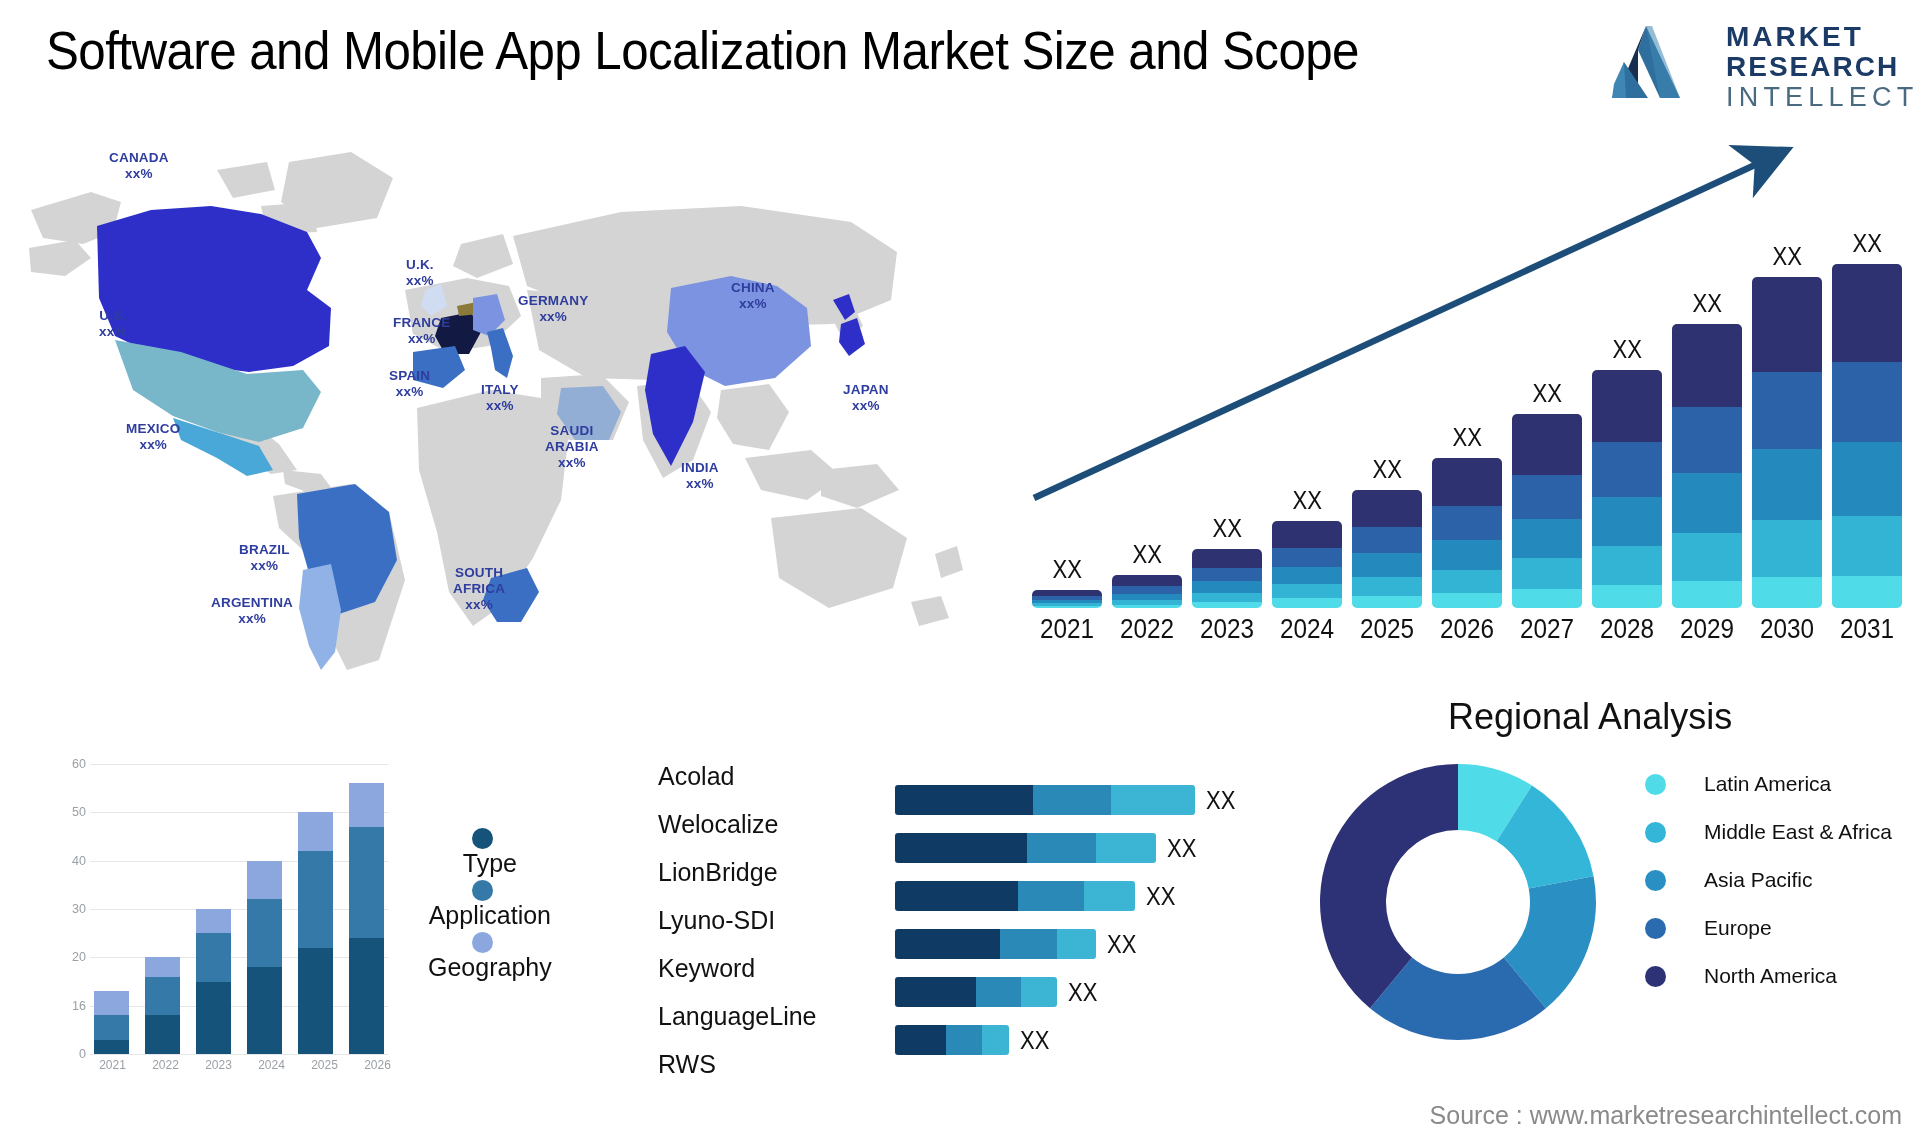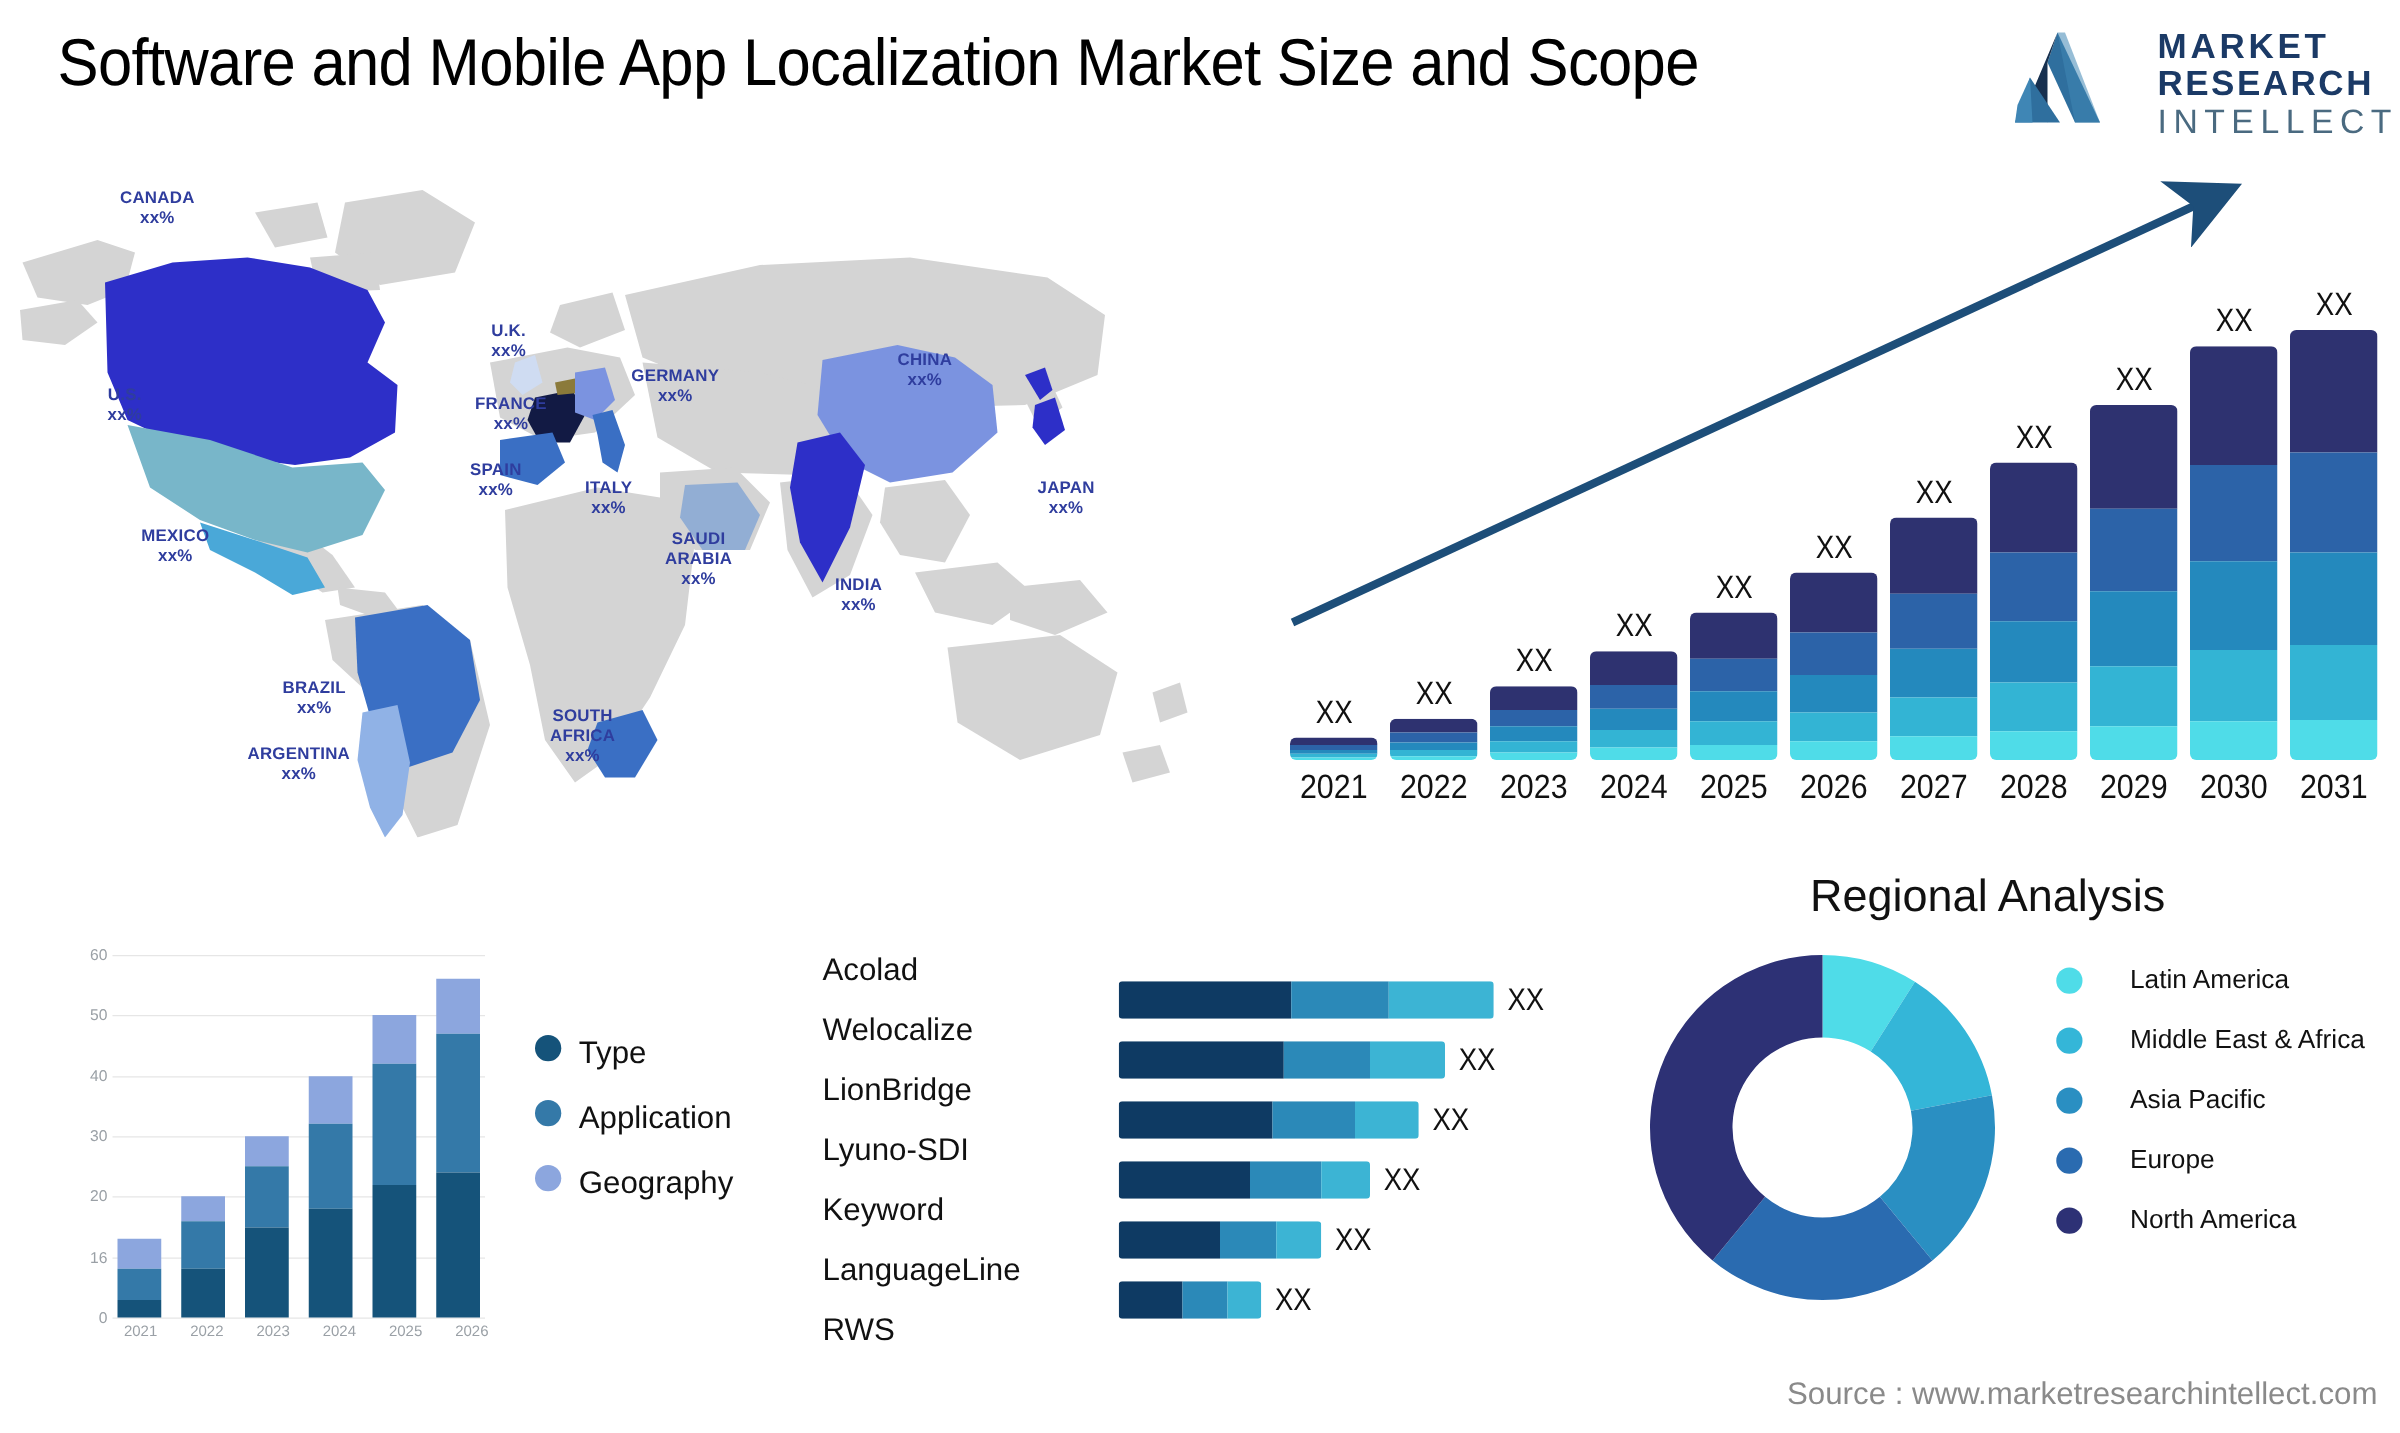--- a/index.html
+++ b/index.html
@@ -21,21 +21,21 @@
     transform: scaleX(0.93); transform-origin: left center;
   }
   #logo { position: absolute; left: 1608px; top: 14px; width: 300px; height: 98px; }
   #logo-mark { position: absolute; left: 0; top: 8px; width: 110px; height: 80px; }
   #logo-text { position: absolute; left: 118px; top: 8px; }
   .logo-l1 { font-size: 28px; font-weight: bold; color: #1b3a66; letter-spacing: 3.0px; line-height: 30px; }
   .logo-l2 { font-size: 28px; font-weight: bold; color: #1b3a66; letter-spacing: 2.0px; line-height: 30px; }
   .logo-l3 { font-size: 27px; font-weight: 400; color: #4a6a80; letter-spacing: 5.2px; line-height: 30px; }
 
   
-  #map-panel { position: absolute; left: 8px; top: 140px; width: 1000px; height: 530px; }
+  #map-panel { position: absolute; left: 21px; top: 140px; width: 1000px; height: 530px; }
   #map-svg { position: absolute; left: 0; top: 0; width: 1000px; height: 530px; }
   .map-label {
     position: absolute; color: #2f3d9e; font-weight: bold;
     font-size: 13.5px; line-height: 16px; text-align: center;
     letter-spacing: 0.2px; white-space: nowrap;
   }
   .map-label .pct { display: block; font-size: 13.5px; }
 
   
   #barchart-panel { position: absolute; left: 1022px; top: 140px; width: 890px; height: 530px; }
@@ -65,21 +65,21 @@
   .seg-ylab { position: absolute; left: 0; width: 28px; text-align: right;
               font-size: 12.5px; color: #9aa0a6; transform: translateY(-7px); }
   #seg-bars { position: absolute; left: 36px; right: 4px; top: 0; bottom: 0;
               display: flex; align-items: flex-end; gap: 16px; }
   .seg-col { flex: 1; display: flex; flex-direction: column-reverse; height: 100%; }
   .seg-seg { width: 100%; }
   #seg-xaxis { position: absolute; left: 64px; top: 358px; width: 302px;
                display: flex; gap: 16px; }
   .seg-year { flex: 1; text-align: center; font-size: 12px; color: #9aa0a6; }
   #seg-legend { position: absolute; left: 398px; top: 128px; }
-  .seg-li { display: flex; align-items: flex-start; height: 52px; }
+  .seg-li { display: flex; align-items: center; height: 52px; flex-direction: column; }
   .seg-dot { width: 21px; height: 21px; border-radius: 50%; margin-right: 14px; flex: none; }
   .seg-lt { font-size: 25px; color: #111; font-family: "Liberation Sans Narrow","Liberation Sans",sans-serif; }
 
   
   #kp-panel { position: absolute; left: 650px; top: 700px; width: 660px; height: 420px; }
   #kp-title { left: 162px; top: -4px; }
   #kp-names { position: absolute; left: 8px; top: 52px; width: 250px; }
   .kp-name { height: 48px; line-height: 48px; font-size: 25px; color: #111;
              font-family: "Liberation Sans Narrow","Liberation Sans",sans-serif; white-space: nowrap; }
   #kp-bars { position: absolute; left: 245px; top: 76px; width: 400px; }

